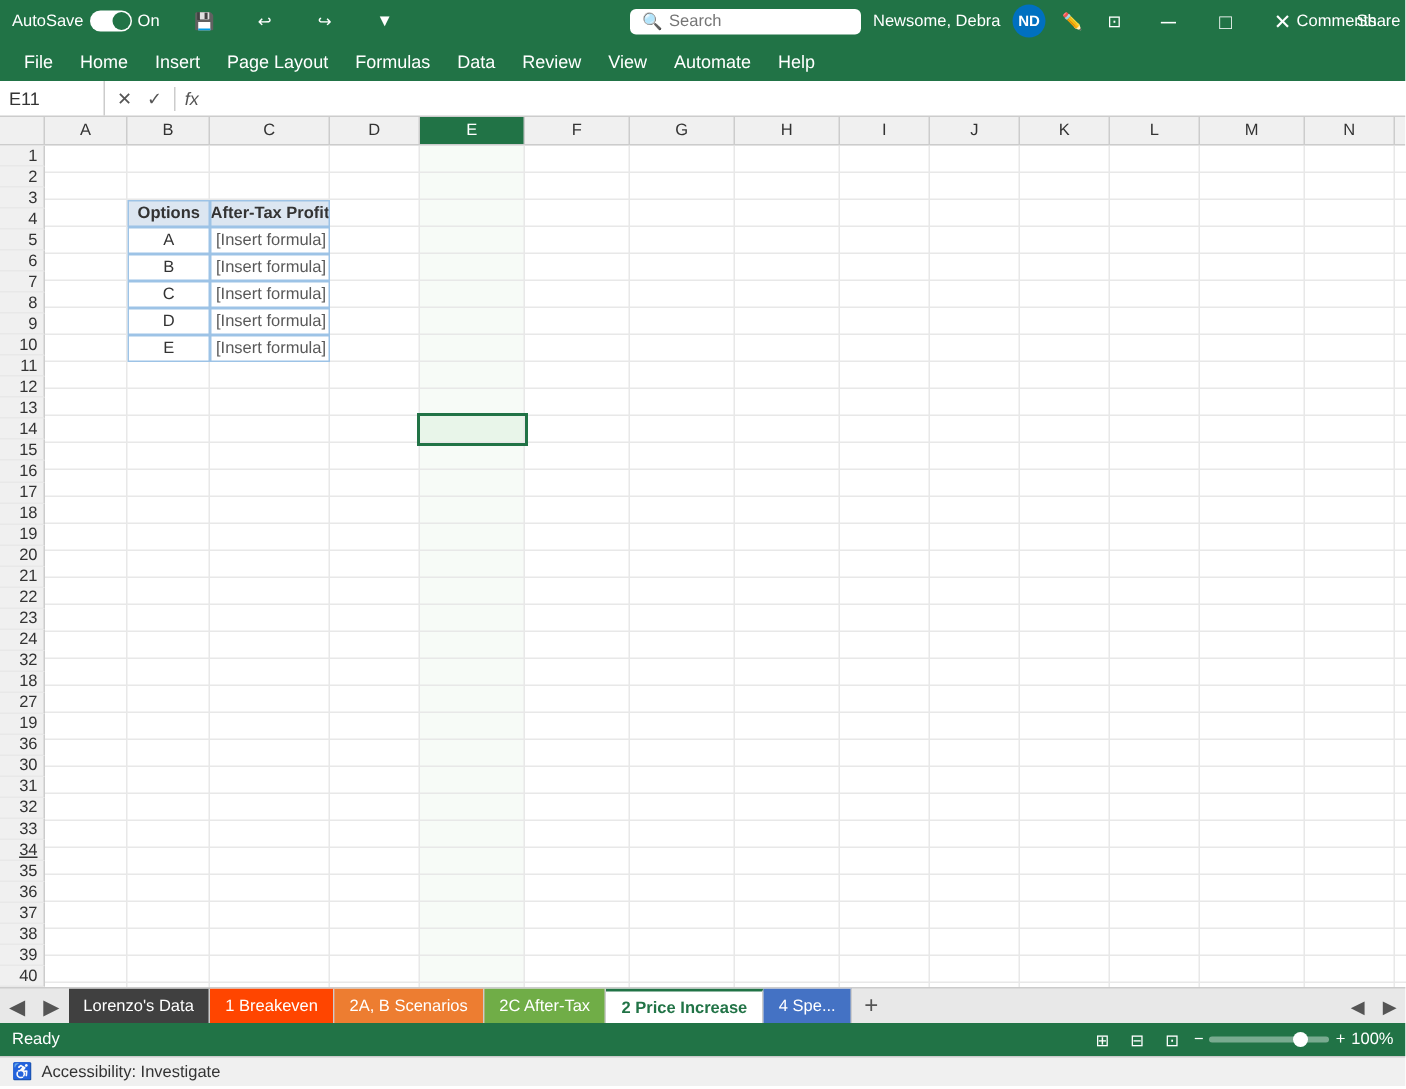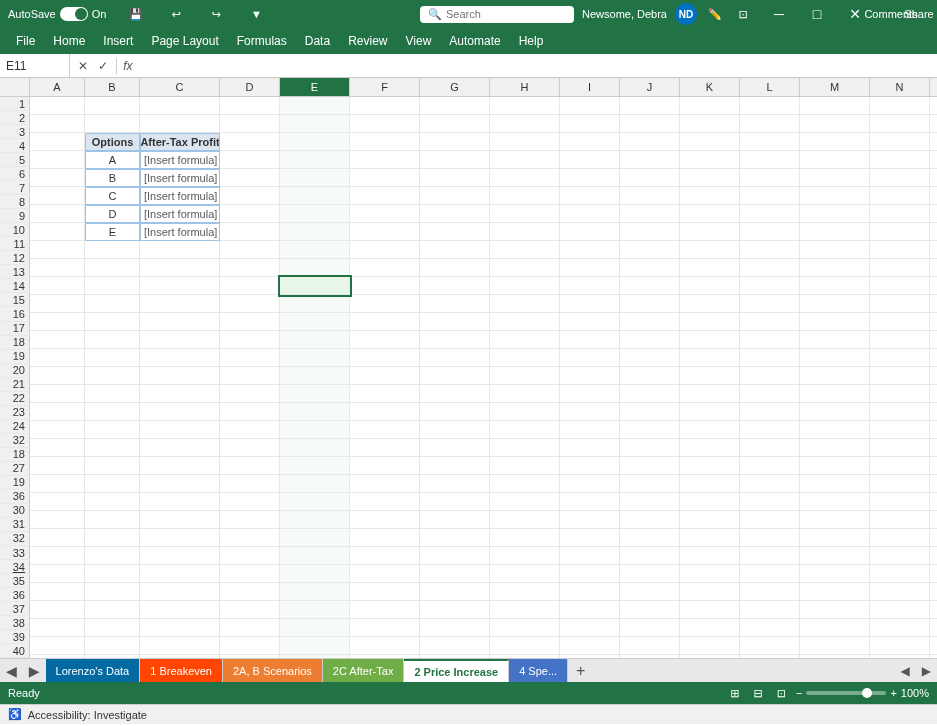--- a/index.html
+++ b/index.html
@@ -126,21 +126,21 @@
     .sheet-tabs {
       display: flex; align-items: center; background: #e8e8e8;
       border-top: 1px solid #ccc; height: 24px; overflow: hidden;
     }
     .tab-nav-btn { padding: 0 6px; cursor: pointer; color: #555; font-size: 14px; height: 100%; display: flex; align-items: center; }
     .sheet-tab {
       padding: 0 10px; height: 100%; display: flex; align-items: center;
       cursor: pointer; font-size: 11px; border-right: 1px solid #ccc;
       white-space: nowrap; user-select: none;
     }
-    .sheet-tab.red { background: #0369a1; color: #fff; }
+    .sheet-tab.red { background: #404040; color: #fff; }
     .sheet-tab.orange-red { background: #ff4500; color: #fff; }
     .sheet-tab.orange { background: #ed7d31; color: #fff; }
     .sheet-tab.green-active { background: #fff; border-top: 2px solid #217346; color: #217346; font-weight: 600; }
     .sheet-tab.teal { background: #70ad47; color: #fff; }
     .sheet-tab.blue { background: #4472c4; color: #fff; }
     .tab-add-btn { padding: 0 8px; cursor: pointer; font-size: 16px; color: #555; height: 100%; display: flex; align-items: center; }
     .tab-scroll-btn { padding: 0 6px; cursor: pointer; color: #555; font-size: 12px; height: 24px; display: flex; align-items: center; }
 
     
     .w-30 { width: 30px; min-width: 30px; }

